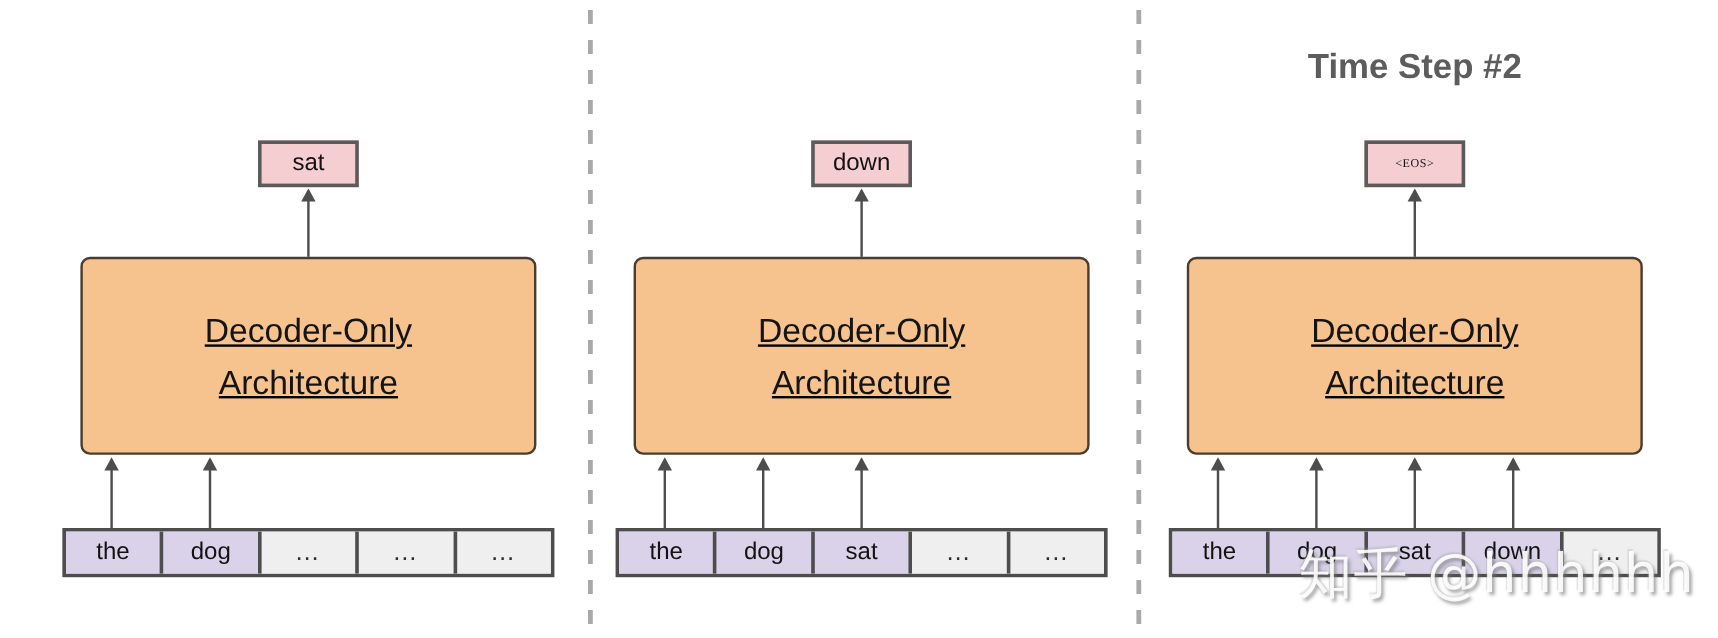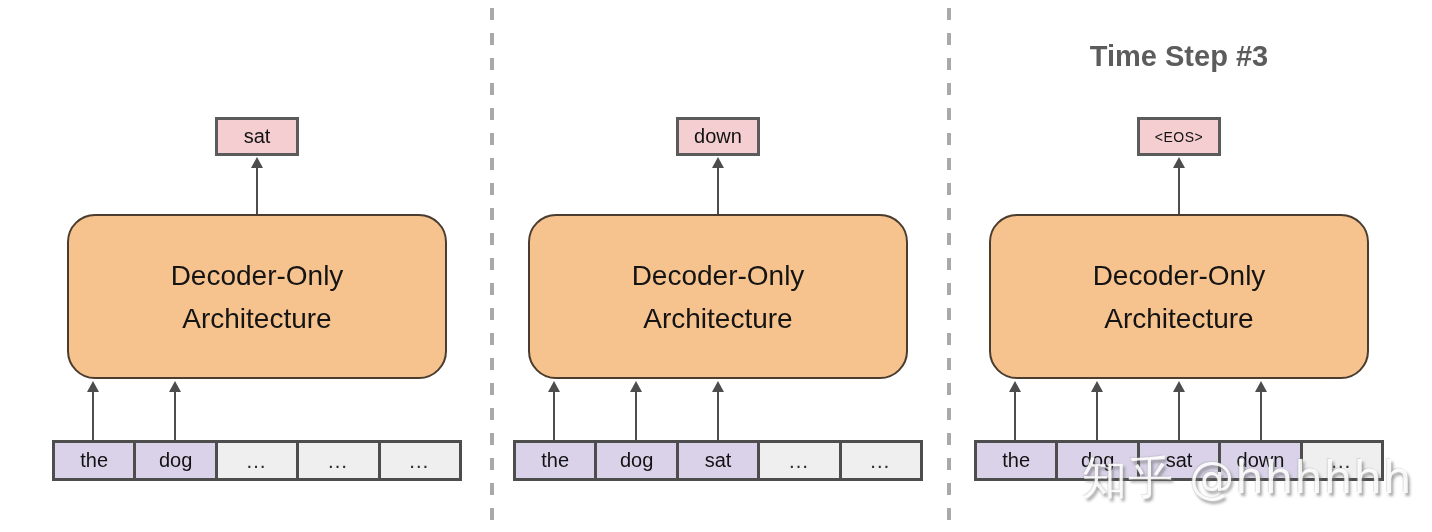--- a/index.html
+++ b/index.html
@@ -58,35 +58,36 @@
     height: 39px;
     box-sizing: border-box;
     background: var(--output-fill);
     border: 3px solid var(--output-border);
     display: flex;
     align-items: center;
     justify-content: center;
     font-size: 20px;
     color: #121212;
   }
-  .output-box.small { font-size: 14px; letter-spacing: 0.5px; }
+  .output-box.small { font-size: 10px; letter-spacing: 0.5px; font-family: Liberation Serif, serif; }
 
   .decoder {
     position: absolute;
     top: 214px;
     left: 15px;
     width: 380px;
     height: 165px;
     box-sizing: border-box;
     background: var(--decoder-fill);
     border: 2px solid var(--decoder-border);
-    border-radius: 28px;
+    border-radius: 8px;
     display: flex;
     align-items: center;
     justify-content: center;
+    text-decoration: underline;
   }
   .decoder-label {
     font-size: 28px;
     line-height: 43px;
     text-align: center;
     color: #141414;
     white-space: pre-line;
   }
 
   
@@ -193,21 +194,21 @@
           <div class="cell cell-token">sat</div>
           <div class="cell cell-ellipsis">…</div>
           <div class="cell cell-ellipsis">…</div>
         </div>
   <div class="arrow input-arrow" style="left: 39.75px;"></div>
         <div class="arrow input-arrow" style="left: 121.75px;"></div>
         <div class="arrow input-arrow" style="left: 203.75px;"></div>
       </div>
 
   <div class="panel" style="left: 974px;">
-    <div class="title">Time Step #3</div>
+    <div class="title">Time Step #2</div>
     <div class="output-box small">&lt;EOS&gt;</div>
     <div class="arrow output-arrow"></div>
     <div class="decoder">
       <div class="decoder-label">Decoder-Only
 Architecture</div>
     </div>
     <div class="token-row">
           <div class="cell cell-token">the</div>
           <div class="cell cell-token">dog</div>
           <div class="cell cell-token">sat</div>

